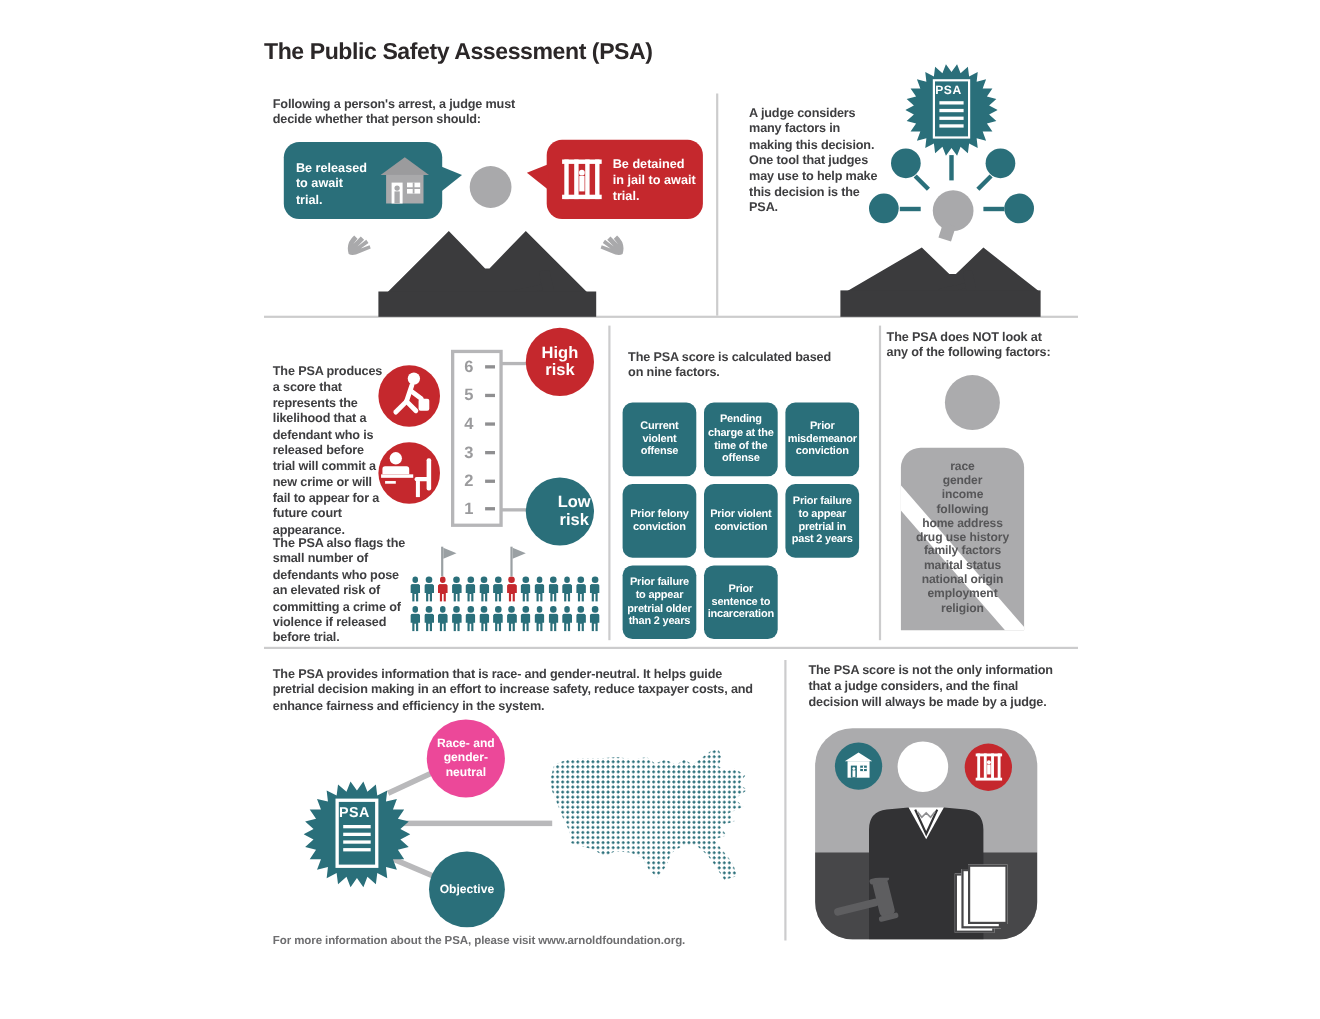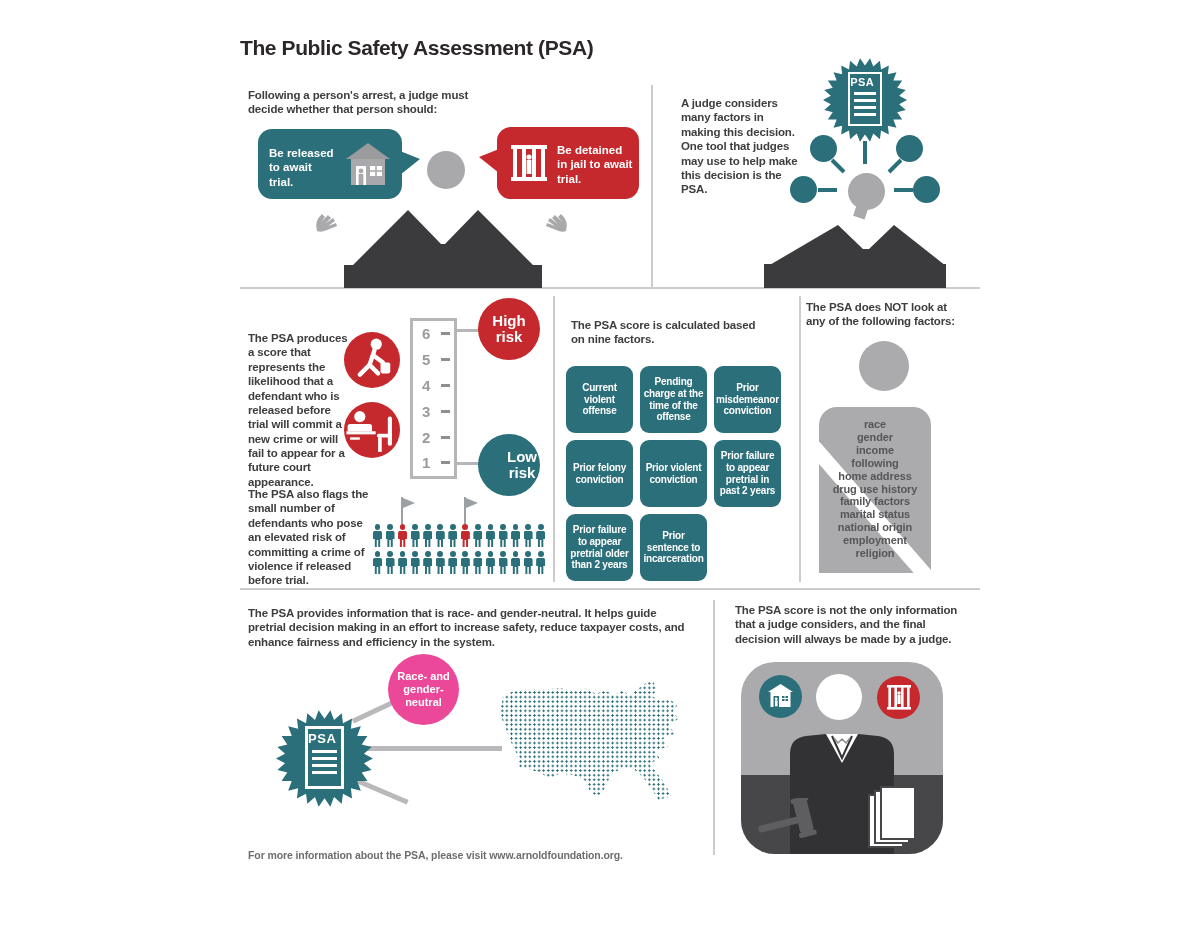--- a/index.html
+++ b/index.html
@@ -289,20 +289,21 @@
       <div class="bar"></div>
       <div class="bar"></div>
       <div class="bar"></div>
       <div class="bar"></div>
     </div>
   </div>
 
   <div class="abs circle wlabel" style="left:388px;top:654px;width:71px;height:71px;background:#ec4899;display:flex;align-items:center;justify-content:center;font-size:11px;line-height:1.2;white-space:pre-line">Race- and
 gender-
 neutral</div>
+  <div class="abs circle wlabel" style="left:390px;top:774px;width:69px;height:69px;background:#2A6F7A;display:flex;align-items:center;justify-content:center;font-size:11px">Objective</div>
 
   <div id="us-map"></div>
   <div class="small" style="left:248px;top:849px;width:420px">For more information about the PSA, please visit www.arnoldfoundation.org.</div>
 
   <div class="txt" style="left:735px;top:603px;width:230px">The PSA score is not the only information that a judge considers, and the final decision will always be made by a judge.</div>
 
   <div id="card">
     <div class="abs" style="left:0;top:113px;width:202px;height:79px;background:#474749"></div>
     <svg class="abs" style="left:47px;top:68px" width="108" height="124" viewBox="0 0 108 124">
       <path d="M2 124 L2 24 Q2 8 18 6 L38 4 Q54 30 70 4 L90 6 Q106 8 106 24 L106 124 Z" fill="#323234"></path>

